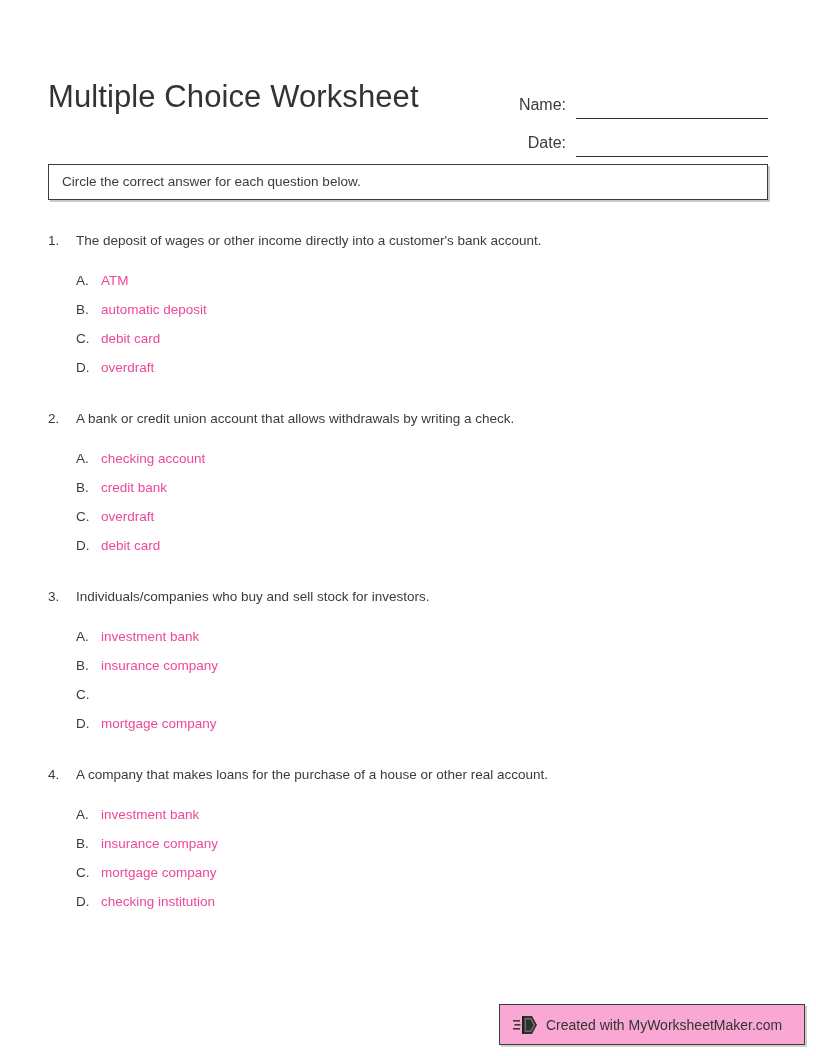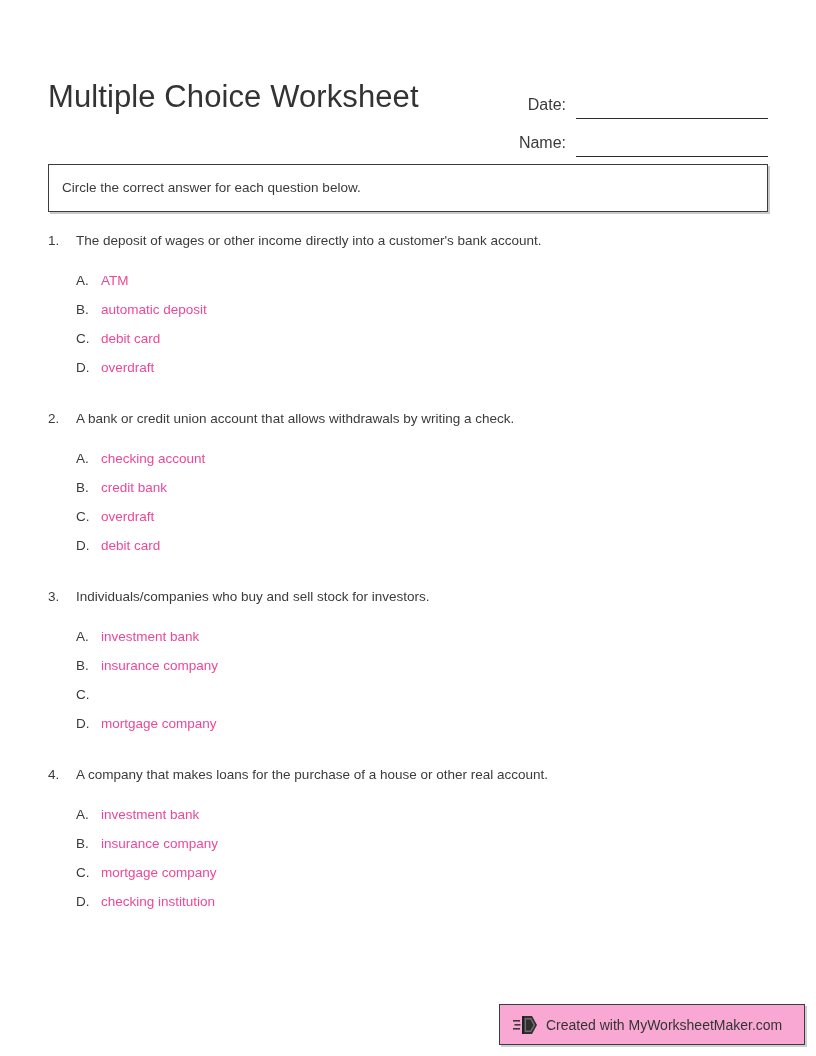--- a/index.html
+++ b/index.html
@@ -71,21 +71,21 @@
     border-bottom: 1.4px solid #2b2b2b;
     height: 22px;
   }
 
   
   .directions {
     position: absolute;
     left: 48px;
     top: 164px;
     width: 720px;
-    height: 48px;
+    height: 36px;
     border: 1.3px solid #3c3c3c;
     background: #ffffff;
     box-shadow: 2px 2px 0 0 #c9c9c9;
     display: flex;
     align-items: center;
   }
   .directions-text {
     font-size: 13.5px;
     color: #3b3b3b;
     padding-left: 13px;
@@ -171,25 +171,25 @@
 </head>
 <body>
 
 <div class="page">
 
   <div class="header">
     <div class="worksheet-title">Multiple Choice Worksheet</div>
 
     <div class="namedate">
       <div class="nd-row">
+        <span class="nd-label">Name:</span>
+        <span class="nd-line"></span>
+      </div>
+      <div class="nd-row">
         <span class="nd-label">Date:</span>
-        <span class="nd-line"></span>
-      </div>
-      <div class="nd-row">
-        <span class="nd-label">Name:</span>
         <span class="nd-line"></span>
       </div>
     </div>
   </div>
 
   <div class="directions">
     <span class="directions-text">Circle the correct answer for each question below.</span>
   </div>
 
   <div class="questions" id="questions-container">

